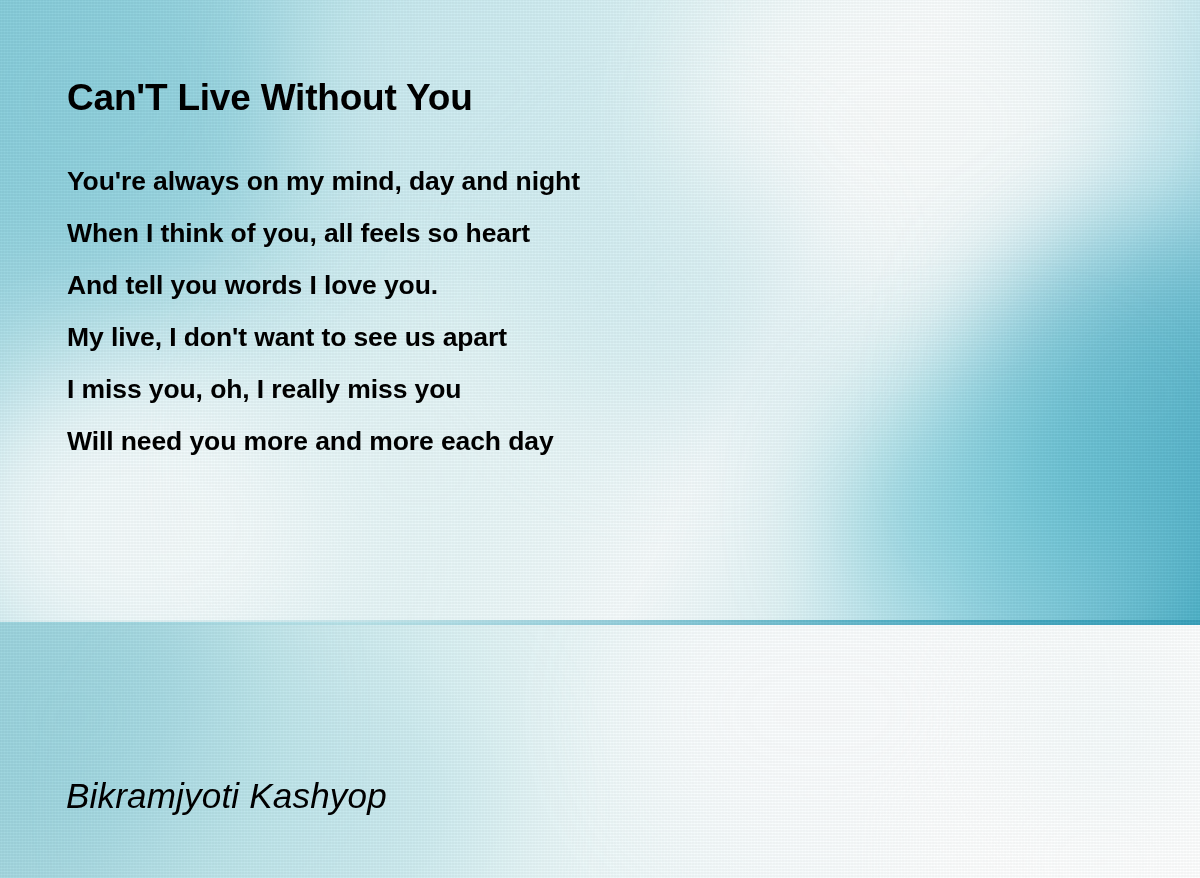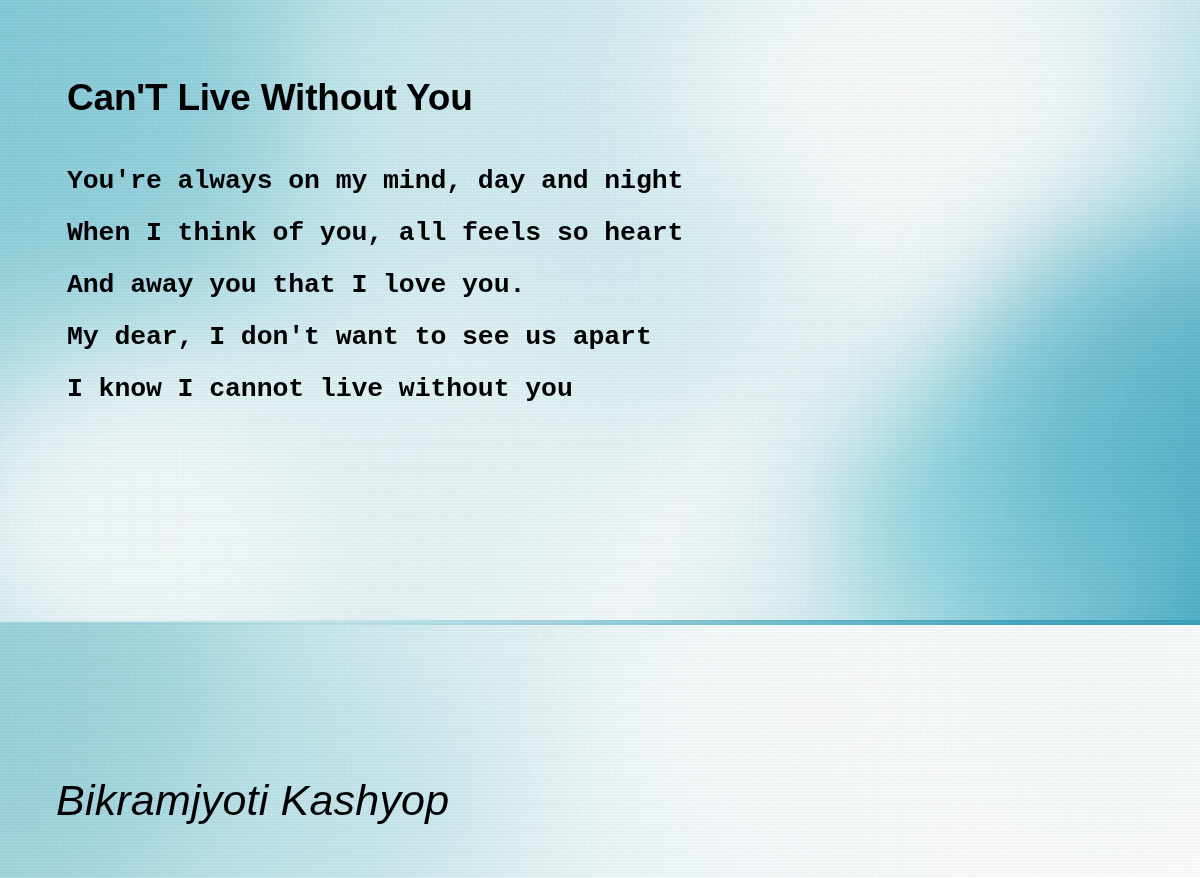--- a/index.html
+++ b/index.html
@@ -126,32 +126,31 @@
     width: 1080px;
   }
 
   .poem-line {
     font-size: 26.5px;
     font-weight: bold;
     line-height: 52px;
     height: 52px;
     letter-spacing: -0.1px;
     white-space: nowrap;
-    font-family: Liberation Mono, monospace;
   }
 
   .poem-line.is-blank {
     height: 52px;
   }
 
   #poem-author {
     position: absolute;
-    left: 56px;
+    left: 66px;
     top: 776px;
-    font-size: 43px;
+    font-size: 35px;
     font-style: italic;
     font-weight: normal;
     letter-spacing: 0.2px;
     white-space: nowrap;
   }
 </style>
 </head>
 <body>
 
 <div id="poem-card">
@@ -180,22 +179,23 @@
   <div id="seam-strip"></div>
   <div id="bg-noise"></div>
 
   <div id="poem-content">
 
     <h1 id="poem-title">Can'T Live Without You</h1>
 
     <div id="poem-body">
         <div class="poem-line">You're always on my mind, day and night</div>
         <div class="poem-line">When I think of you, all feels so heart</div>
-        <div class="poem-line">And away you that I love you.</div>
-        <div class="poem-line">My dear, I don't want to see us apart</div>
-        <div class="poem-line">I know I cannot live without you</div>
+        <div class="poem-line">And tell you words I love you.</div>
+        <div class="poem-line">My live, I don't want to see us apart</div>
+        <div class="poem-line">I miss you, oh, I really miss you</div>
+        <div class="poem-line">Will need you more and more each day</div>
         <div class="poem-line is-blank"></div>
       </div>
 
     <div id="poem-author">Bikramjyoti Kashyop</div>
 
   </div>
 </div>
 
 </body></html>

